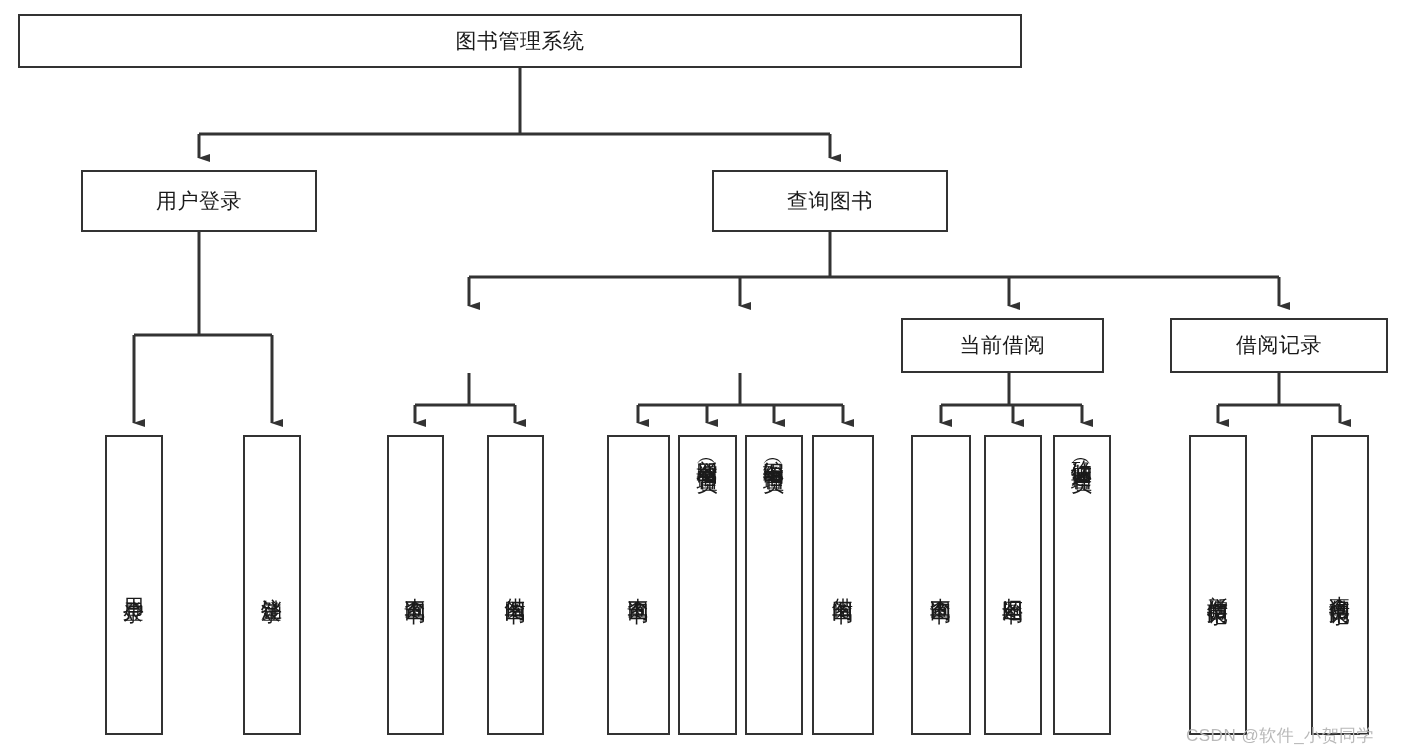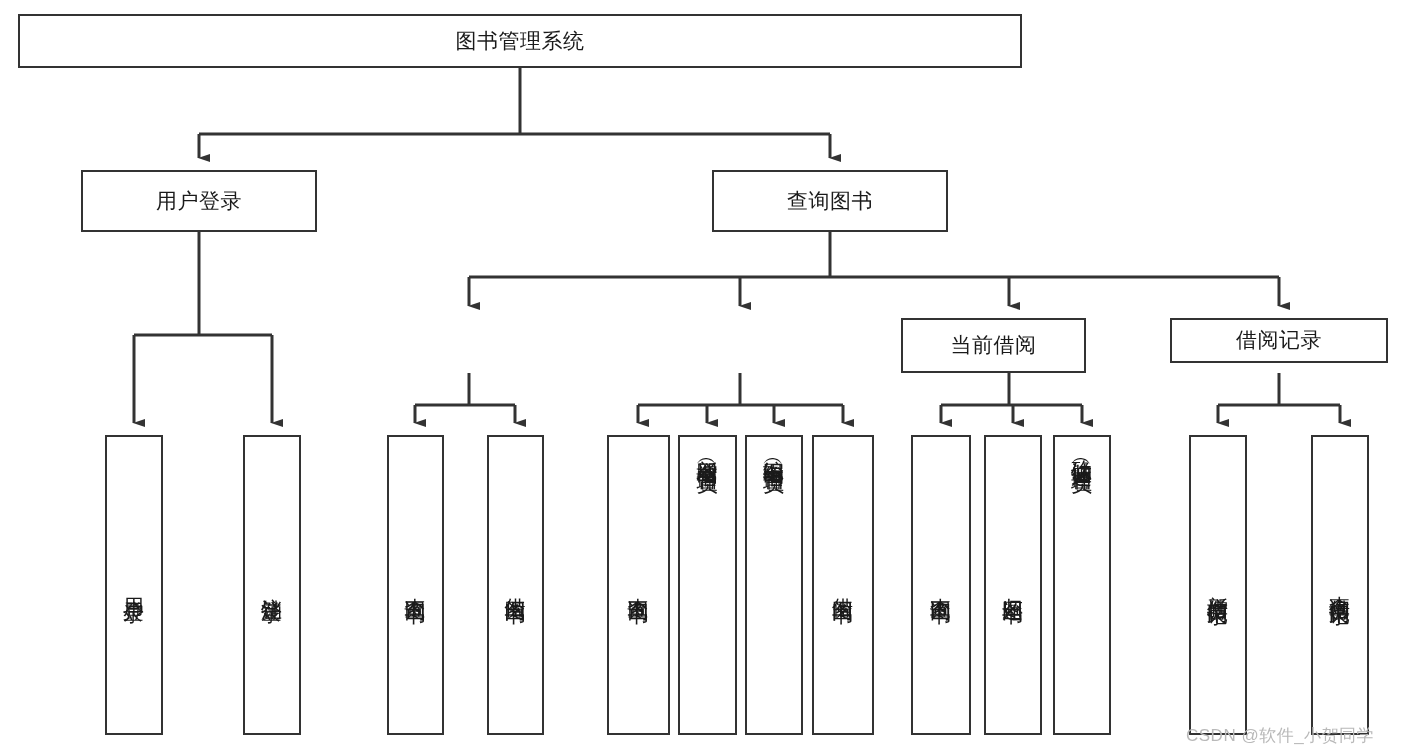--- a/index.html
+++ b/index.html
@@ -124,24 +124,24 @@
     <span class="node-label">图书管理系统</span>
   </div>
 
   <div class="node horiz" style="left:81px; top:170px; width:236px; height:62px;">
     <span class="node-label">用户登录</span>
   </div>
   <div class="node horiz" style="left:712px; top:170px; width:236px; height:62px;">
     <span class="node-label">查询图书</span>
   </div>
 
-  <div class="node horiz" style="left:901px; top:318px; width:185px; height:55px;">
+  <div class="node horiz" style="left:901px; top:318px; width:203px; height:55px;">
     <span class="node-label">当前借阅</span>
   </div>
-  <div class="node horiz" style="left:1170px; top:318px; width:218px; height:45px;">
+  <div class="node horiz" style="left:1170px; top:318px; width:218px; height:55px;">
     <span class="node-label">借阅记录</span>
   </div>
 
   <div class="node vert" style="left:105px; top:435px; width:58px; height:300px; align-items:center; padding-top:0;">
     <span class="node-label">用户登录</span>
   </div>
   <div class="node vert" style="left:243px; top:435px; width:58px; height:300px; align-items:center; padding-top:0;">
     <span class="node-label">注销登录</span>
   </div>
 

